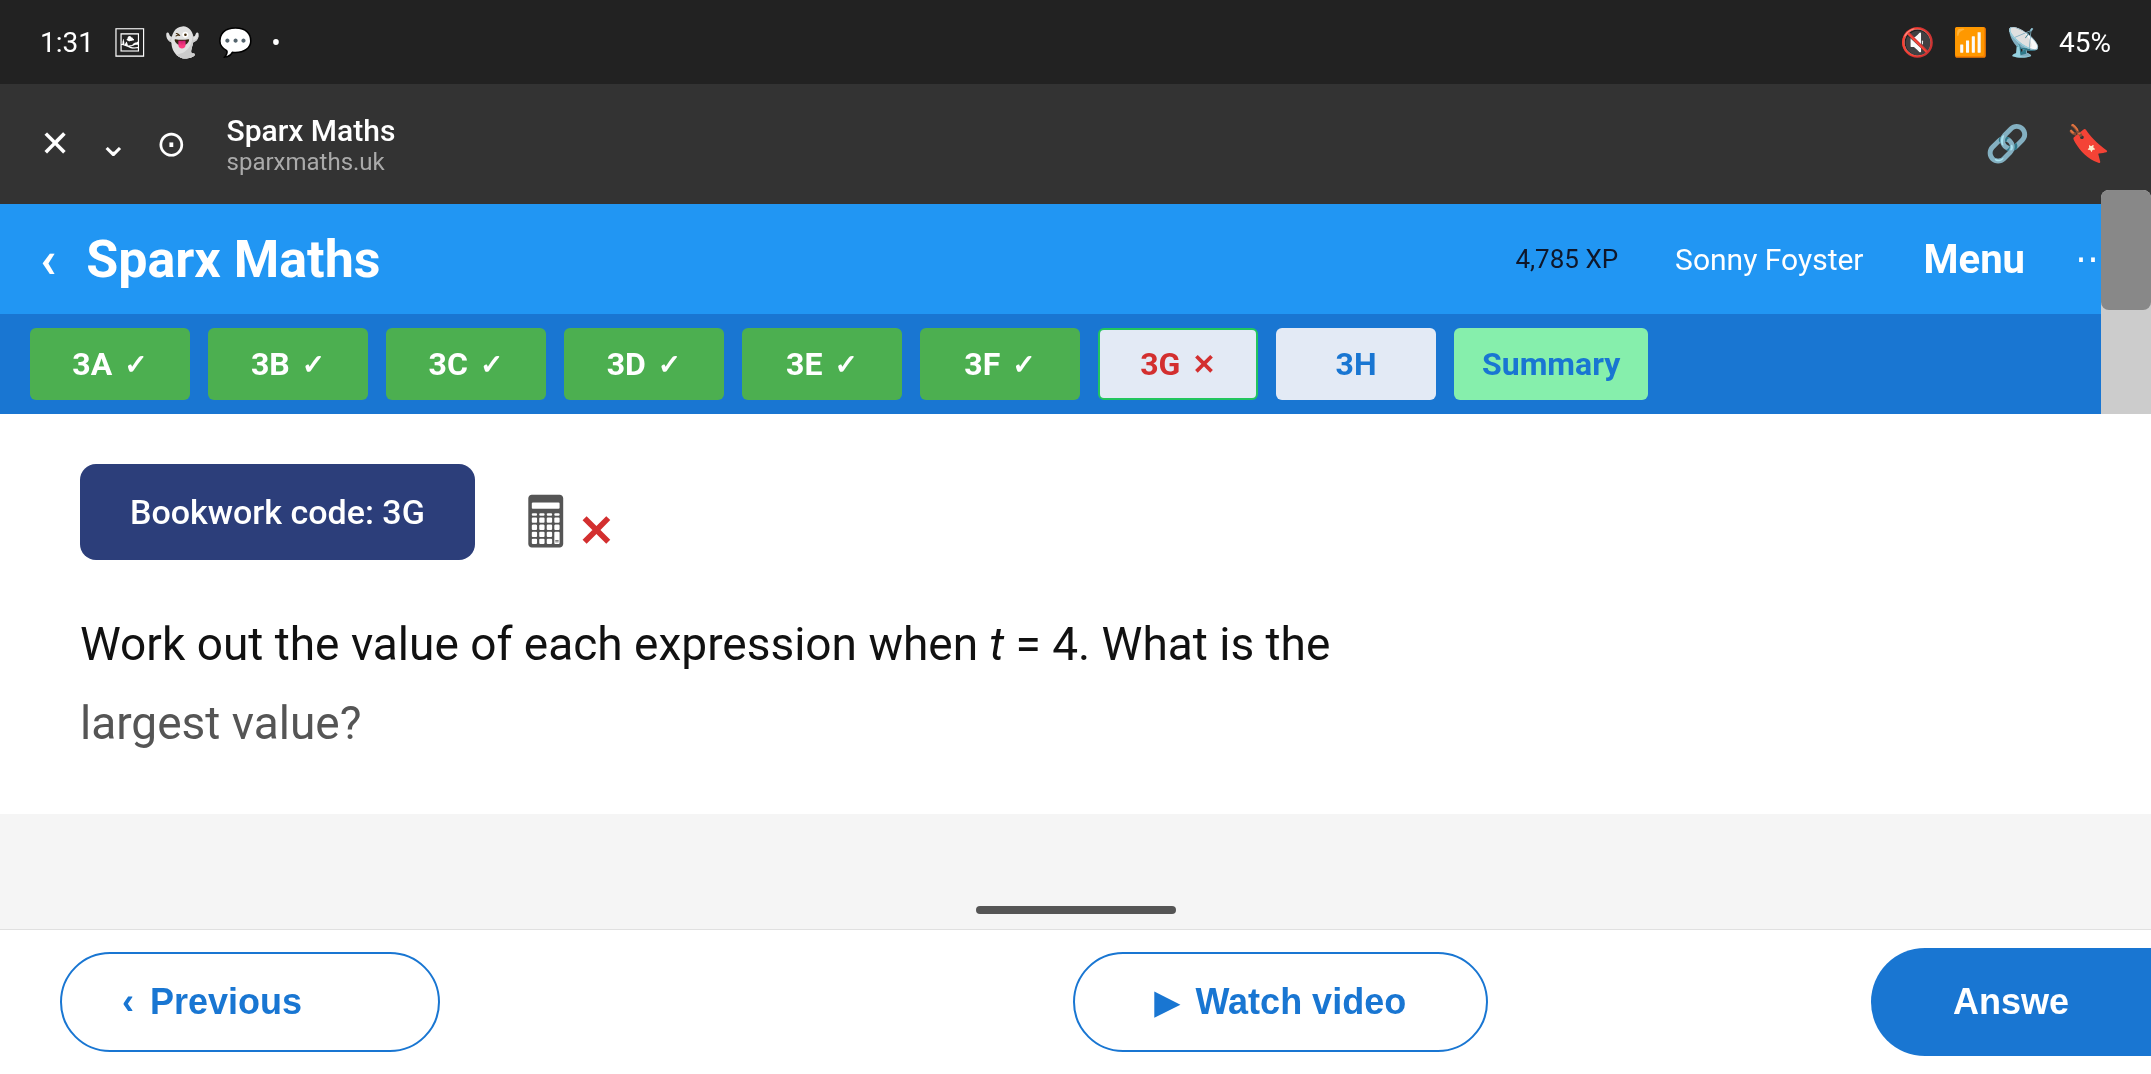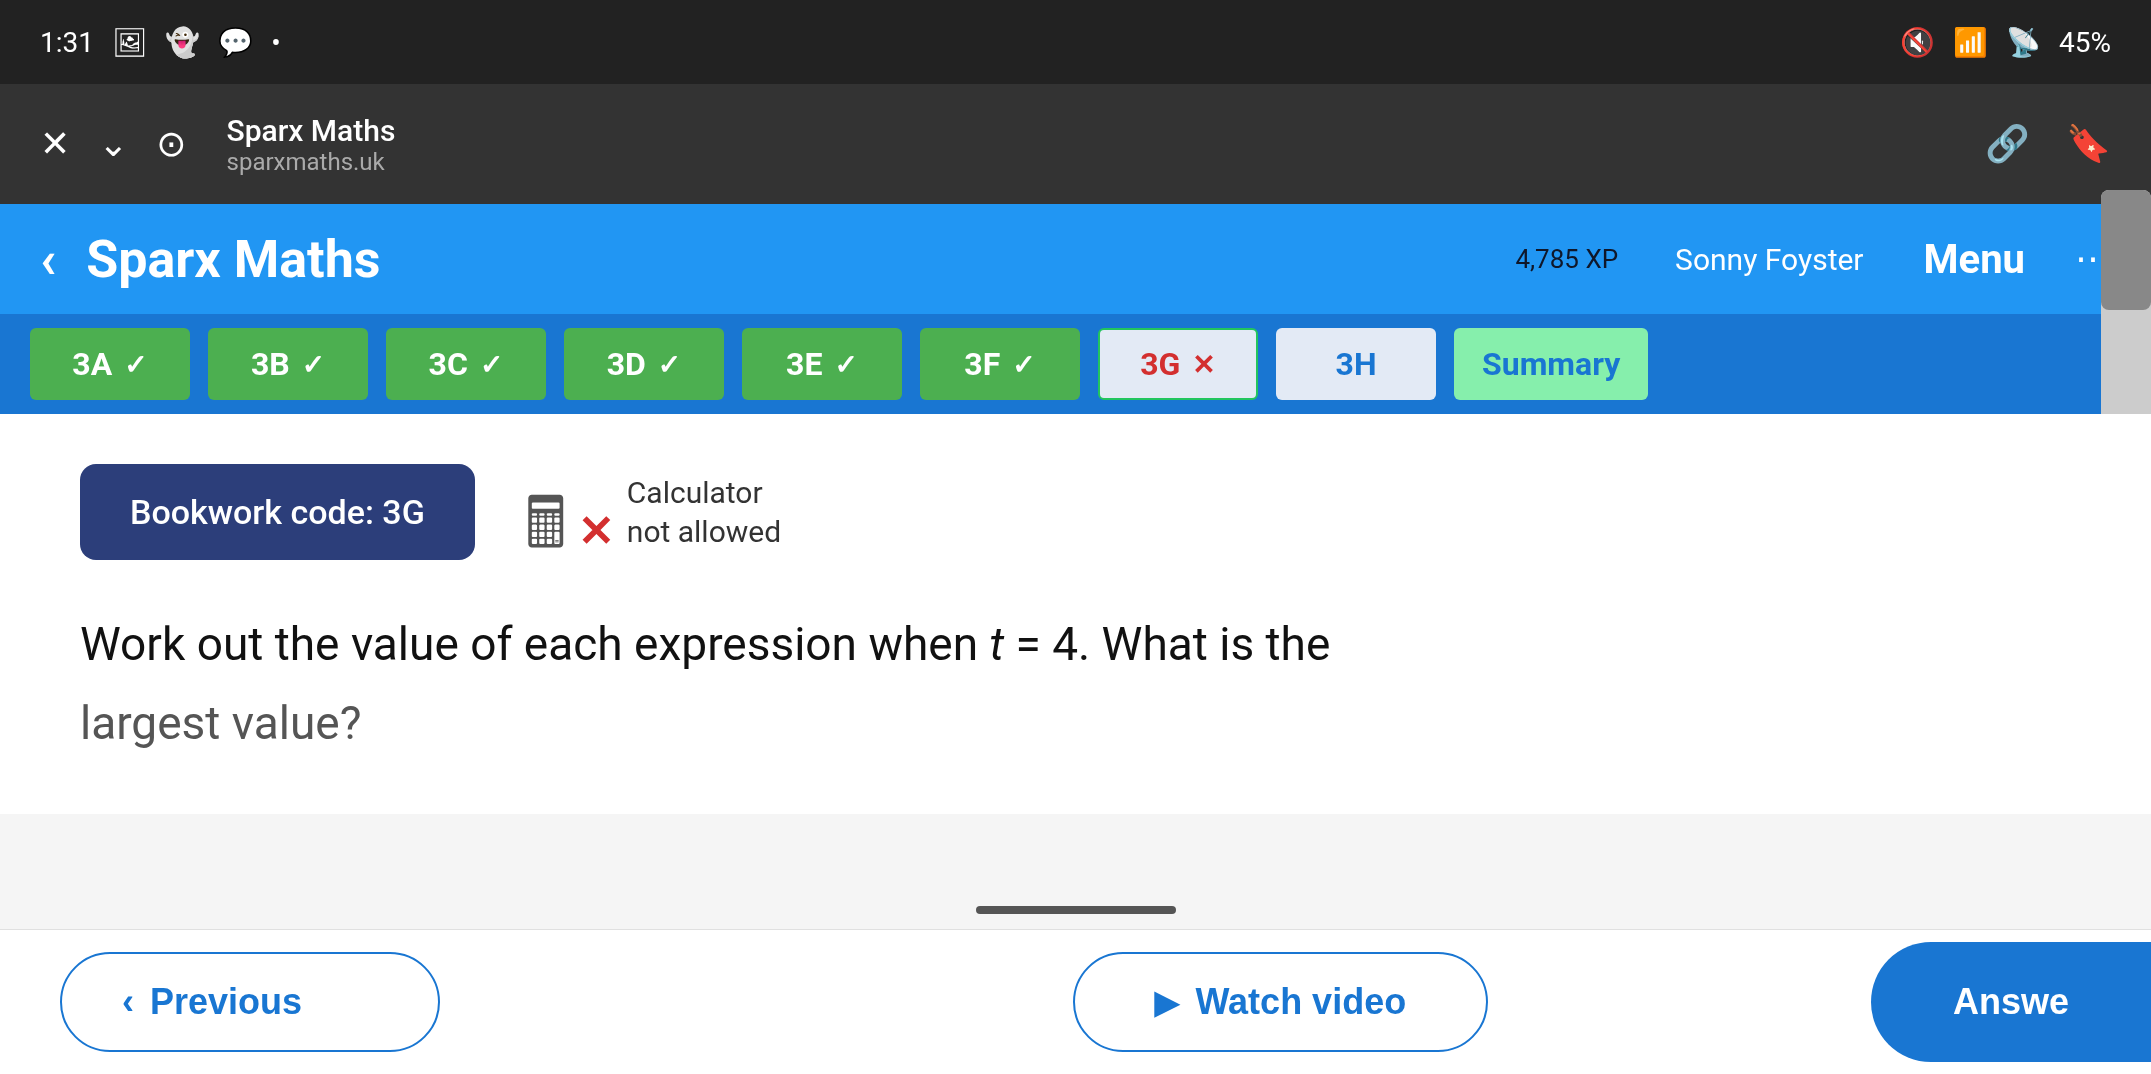--- a/index.html
+++ b/index.html
@@ -287,21 +287,21 @@
       display: flex;
       align-items: center;
       gap: 16px;
       margin: 0 auto;
     }
     .btn-answer {
       background: #1976D2;
       color: white;
       border: none;
       border-radius: 60px 0 0 60px;
-      height: 120px;
+      height: 108px;
       padding: 0 70px;
       font-size: 36px;
       font-weight: 700;
       cursor: pointer;
       margin-left: auto;
       position: absolute;
       right: 0;
       min-width: 280px;
     }
     .play-icon {
@@ -415,23 +415,20 @@
 </div>
 
 <div class="main-content">
   <div class="info-row">
     <div class="bookwork-badge">Bookwork code: 3G</div>
     <div class="calculator-info">
       <div class="calculator-icon-wrapper">
         <span class="calculator-icon">🖩</span>
         <span class="calc-x-overlay">✕</span>
       </div>
-      <div class="calculator-text">
-        Calculator<br>not allowed
-      </div>
     </div>
   </div>
 
   <div class="question-text">
     Work out the value of each expression when <em>t</em> = 4. What is the
   </div>
   <div class="question-text question-partial">
     largest value?
   </div>
 

